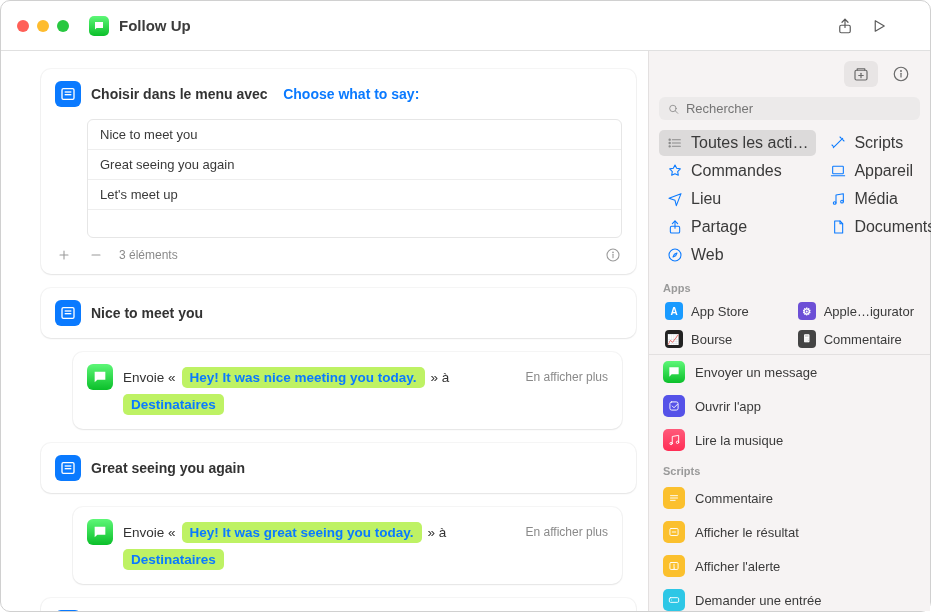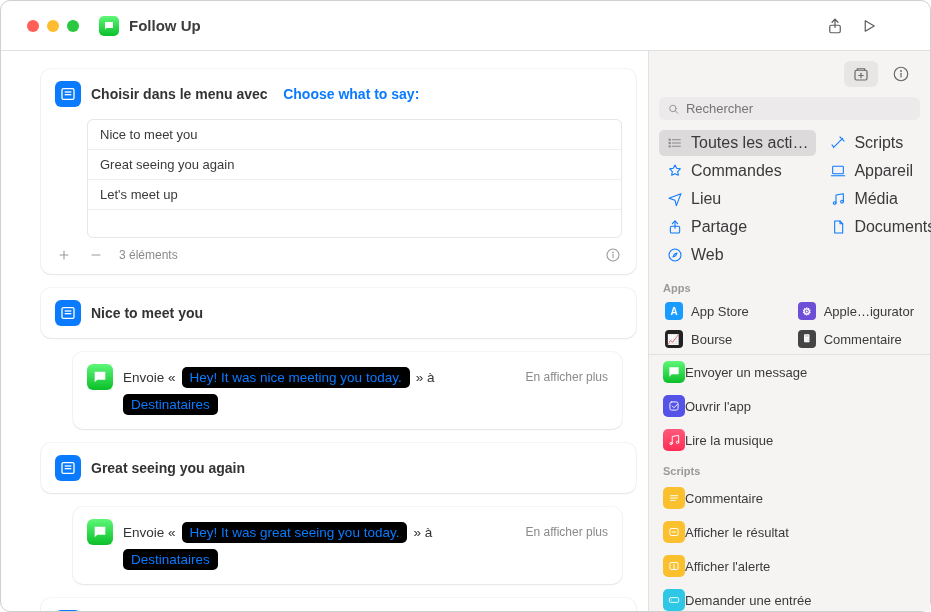--- a/index.html
+++ b/index.html
@@ -1,20 +1,20 @@
 <!DOCTYPE html>
 <html><head>
 <meta charset="utf-8">
 <style>
 * { margin: 0; padding: 0; box-sizing: border-box; font-family: -apple-system, BlinkMacSystemFont, "Segoe UI", Helvetica, Arial, sans-serif; -webkit-font-smoothing: antialiased; }
 html, body { width: 931px; height: 612px; overflow: hidden; background: #fff; }
 .window { width: 931px; height: 612px; border-radius: 10px; background: #ffffff; display: flex; flex-direction: column; border: 1px solid #d0d0d0; }
 
 
-.titlebar { height: 50px; display: flex; align-items: center; padding: 0 26px; border-bottom: 1px solid #e0e0e0; }
+.titlebar { height: 50px; display: flex; align-items: center; padding: 0 16px; border-bottom: 1px solid #e0e0e0; }
 .traffic { display: flex; gap: 8px; margin-right: 20px; }
 .traffic span { width: 12px; height: 12px; border-radius: 50%; display: block; }
 .traffic .close { background: #ff5f57; }
 .traffic .min { background: #febc2e; }
 .traffic .max { background: #28c840; }
 .app-icon { width: 20px; height: 20px; border-radius: 5px; background: linear-gradient(#5df777, #0bbf2a); display: flex; align-items: center; justify-content: center; margin-right: 10px; }
 .app-icon svg { width: 12px; height: 12px; }
 .win-title { font-size: 15px; font-weight: 600; color: #3c3c3c; }
 .titlebar-spacer { flex: 1; }
 .tb-btn { width: 34px; height: 26px; display: flex; align-items: center; justify-content: center; color: #5c5c5c; border-radius: 5px; }
@@ -43,21 +43,21 @@
 
 .toolbar-row { display: flex; align-items: center; gap: 14px; padding: 8px 14px 10px 14px; color: #8a8a8a; font-size: 12px; text-align: center; }
 .toolbar-row .spacer { flex: 1; }
 .circ-btn { width: 18px; height: 18px; display: flex; align-items: center; justify-content: center; color: #9a9a9a; }
 .circ-btn svg { width: 16px; height: 16px; }
 
 .nested { padding: 0 14px 14px 32px; }
 .nested .action { margin-bottom: 0; }
 .send-body { padding: 2px 14px 14px 14px; display: flex; flex-wrap: wrap; align-items: center; gap: 6px; font-size: 13.5px; color: #333; }
 .send-body .pre { font-weight: 500; }
-.send-body .token { background: #000000; color: #0a7aff; padding: 3px 8px; border-radius: 5px; font-weight: 400; }
+.send-body .token { background: #bef264; color: #0a7aff; padding: 3px 8px; border-radius: 5px; font-weight: 700; }
 .send-body .show-more { margin-left: auto; color: #8a8a8a; font-size: 12px; white-space: nowrap; }
 
 
 .sb-top { display: flex; align-items: center; justify-content: flex-end; gap: 6px; padding: 10px 12px 4px 12px; }
 .sb-top .tb-btn { color: #6a6a6a; }
 .sb-top .pill { background: #e8e5e5; border-radius: 6px; }
 .search { margin: 6px 10px 10px 10px; background: #eceaea; border-radius: 6px; display: flex; align-items: center; padding: 4px 8px; gap: 6px; }
 .search input { border: none; background: transparent; outline: none; font-size: 13px; color: #555; width: 100%; }
 .search svg { width: 14px; height: 14px; color: #8a8a8a; }
 
@@ -68,21 +68,21 @@
 .cat .lbl { white-space: nowrap; overflow: hidden; text-overflow: ellipsis; }
 
 .sb-section-title { font-size: 11px; font-weight: 600; color: #9a9a9a; padding: 8px 14px 4px 14px; }
 .apps { display: grid; grid-template-columns: 1fr 1fr; gap: 2px 6px; padding: 0 10px 0 10px; overflow: hidden; }
 .app-row { display: flex; align-items: center; gap: 8px; padding: 4px 6px; border-radius: 5px; font-size: 13px; color: #3a3a3a; }
 .app-row .ai { width: 18px; height: 18px; border-radius: 4px; flex-shrink: 0; display:flex; align-items:center; justify-content:center; color:#fff; font-size:10px; font-weight:700; }
 .app-row .lbl { white-space: nowrap; overflow: hidden; text-overflow: ellipsis; }
 .apps-wrap { max-height: 58px; overflow: hidden; border-bottom: 1px solid #e3e0e0; padding-bottom: 2px; }
 
 .actions-list { flex: 1; overflow-y: auto; }
-.al-row { display: flex; align-items: center; padding: 6px 14px; font-size: 13px; color: #3a3a3a; }
+.al-row { display: flex; align-items: center; gap: 10px; padding: 6px 14px; font-size: 13px; color: #3a3a3a; }
 .al-row .ai { width: 22px; height: 22px; border-radius: 5px; flex-shrink: 0; display:flex; align-items:center; justify-content:center; }
 .al-row .ai svg { width: 14px; height: 14px; }
 
 
 .stroke { fill: none; stroke: currentColor; stroke-width: 1.6; stroke-linecap: round; stroke-linejoin: round; }
 </style>
 </head>
 <body>
 
 <div class="window">

